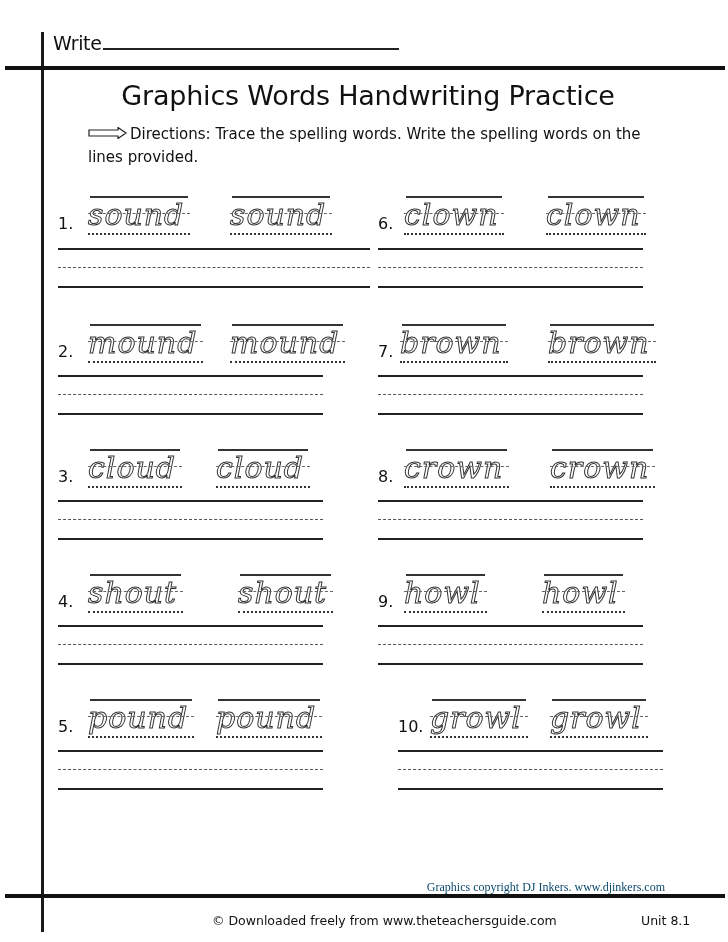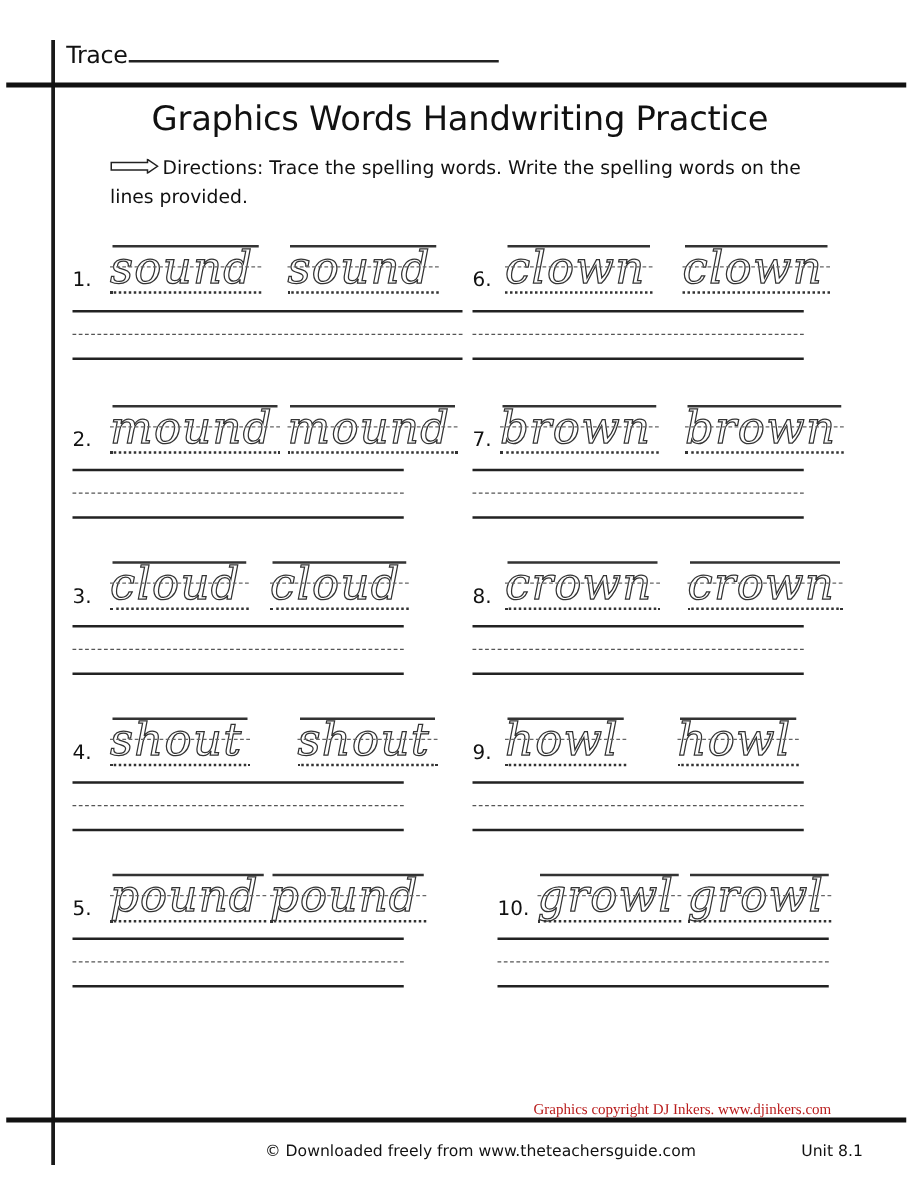--- a/index.html
+++ b/index.html
@@ -6,39 +6,39 @@
     body { width: 728px; height: 942px; position: relative; overflow: hidden; font-family: "DejaVu Sans", sans-serif; color: #111; }
     .vline { position: absolute; left: 41px; top: 32px; width: 3px; height: 900px; background: #1a1a1a; }
     .hline { position: absolute; left: 5px; width: 720px; height: 4px; background: #111; }
     .name-row { position: absolute; left: 53px; top: 32px; font-size: 19px; letter-spacing: -0.3px; }
     .name-line { display: inline-block; width: 296px; border-bottom: 2px solid #222; height: 16px; vertical-align: baseline; margin-left: 1px; }
     .title { position: absolute; left: 0; width: 728px; top: 80px; text-align: center; font-size: 27px; letter-spacing: -0.2px; padding-left: 8px; box-sizing: border-box; }
     .directions { position: absolute; left: 88px; top: 123px; width: 580px; font-size: 15px; line-height: 23px; }
     .arrow { display: inline-block; vertical-align: middle; margin-right: 2px; }
     .item { position: absolute; }
     .num { position: absolute; font-size: 16px; top: 22px; }
-    .word { position: absolute; top: 4px; height: 36px; font-family: "DejaVu Serif", serif; font-style: italic; font-size: 36px; color: #fff; -webkit-text-stroke: 1px #333; letter-spacing: 1px; line-height: 38px; }
+    .word { position: absolute; top: 4px; height: 36px; font-family: "DejaVu Serif", serif; font-style: italic; font-size: 30px; color: #fff; -webkit-text-stroke: 1px #333; letter-spacing: 1px; line-height: 38px; }
     .word::before { content: ""; position: absolute; left: 2px; right: -4px; top: 0; border-top: 2px solid #333; }
     .word::after { content: ""; position: absolute; left: 0; right: -6px; bottom: -3px; border-bottom: 2px dotted #333; }
     .midguide { position: absolute; left: 0; right: -6px; top: 17px; border-top: 1px dashed #666; }
     .wline { position: absolute; left: 0; height: 0; }
     .wline.solid { border-top: 2px solid #222; }
     .wline.dash { border-top: 1px dashed #555; }
-    .credit { position: absolute; right: 63px; top: 880px; font-family: "Liberation Serif", serif; font-size: 12px; color: #b91c1c; }
+    .credit { position: absolute; right: 63px; top: 880px; font-family: "Liberation Serif", serif; font-size: 12px; color: #0c4a6e; }
     .footer { position: absolute; top: 913px; font-size: 12.5px; color: #111; }
   </style>
 </head>
 <body>
 
 <div class="vline"></div>
 <div class="hline" style="top:66px"></div>
 <div class="hline" style="top:894px"></div>
 
 <div class="name-row">
-  <span>Trace</span><span class="name-line"></span>
+  <span>Write</span><span class="name-line"></span>
 </div>
 
 <div class="title">Graphics Words Handwriting Practice</div>
 
 <div class="directions">
   <span class="arrow">
     <svg width="40" height="12" viewBox="0 0 40 12">
         <path d="M1 3 H30 V0.5 L38 6 L30 11.5 V9 H1 Z" fill="#fff" stroke="#222" stroke-width="1.2"></path>
       </svg>
   </span><span>Directions: Trace the spelling words.   Write the spelling words on the lines provided.</span>

